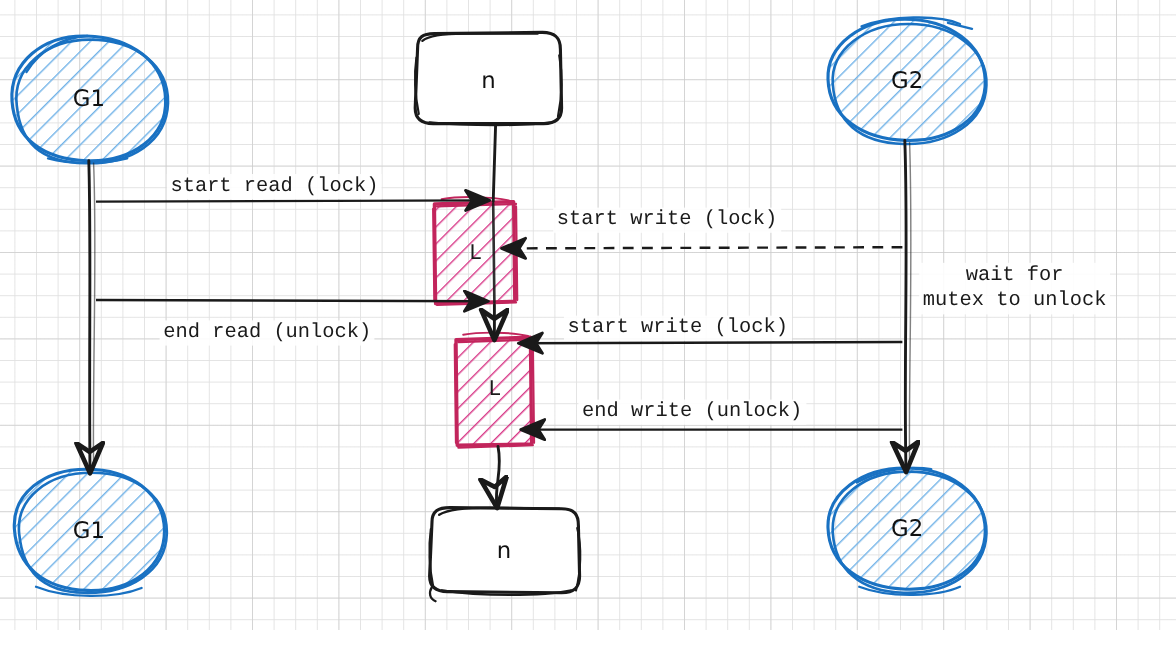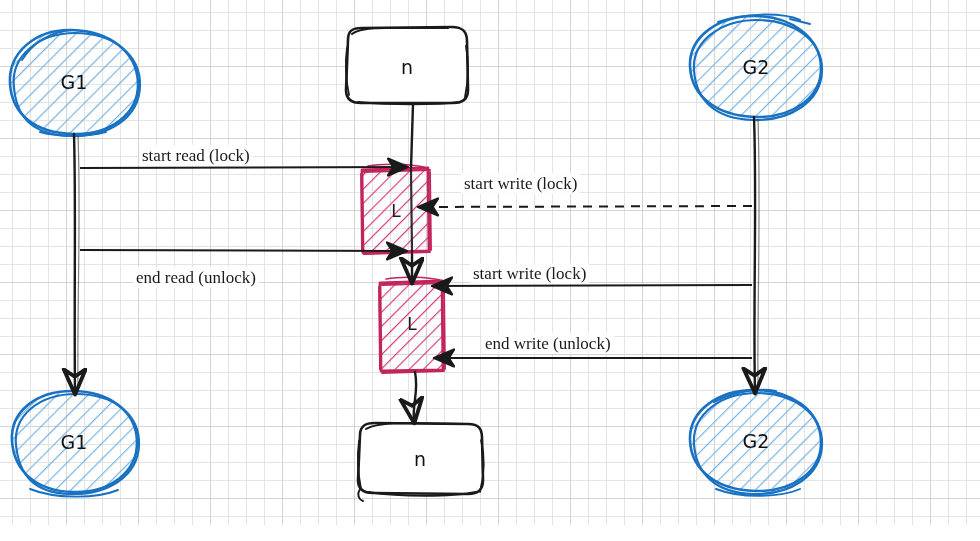--- a/index.html
+++ b/index.html
@@ -15,21 +15,21 @@
       linear-gradient(to right, rgba(200,200,200,.55) 1px, transparent 1px),
       linear-gradient(to bottom, rgba(200,200,200,.55) 1px, transparent 1px),
       linear-gradient(to right, rgba(225,225,225,.9) 1px, transparent 1px),
       linear-gradient(to bottom, rgba(225,225,225,.9) 1px, transparent 1px);
     background-size:72px 72px,72px 72px,18px 18px,18px 18px;
     background-position:-6px -6px,-6px -6px,-6px -6px,-6px -6px;
   }
   svg#art{position:absolute;inset:0;width:980px;height:541px;}
   .lbl{
     position:absolute;
-    font-family:Liberation Serif, serif;
+    font-family:Liberation Mono, monospace;
     font-size:17px;color:#1a1a1a;white-space:nowrap;
     background:rgba(255,255,255,.88);
     padding:0 3px;line-height:1.25;
   }
   .lbl.two{text-align:center;}
   .nodetext{
     position:absolute;font-size:19px;color:#111;
     transform:translate(-50%,-50%);white-space:nowrap;
   }
   .locktext{
@@ -145,14 +145,18 @@
   <div class="nodetext" style="left:420px;top:459px;">n</div>
   <div class="locktext" style="left:396px;top:211px;">L</div>
   <div class="locktext" style="left:412px;top:324px;">L</div>
 
   <div class="lbl" style="left:139px;top:145px;">start read (lock)</div>
   <div class="lbl" style="left:133px;top:267px;text-align:center;">end read (unlock)</div>
   <div class="lbl" style="left:461px;top:173px;">start write (lock)</div>
   <div class="lbl" style="left:470px;top:263px;">start write (lock)</div>
   <div class="lbl" style="left:456px;top:333px;margin-left:26px;">end write (unlock)</div>
 
+  <div class="lbl two" style="left:766px;top:219px;">
+    <div>wait for</div>
+    <div>mutex to unlock</div>
+  </div>
 
 </div>
 
 </body></html>

